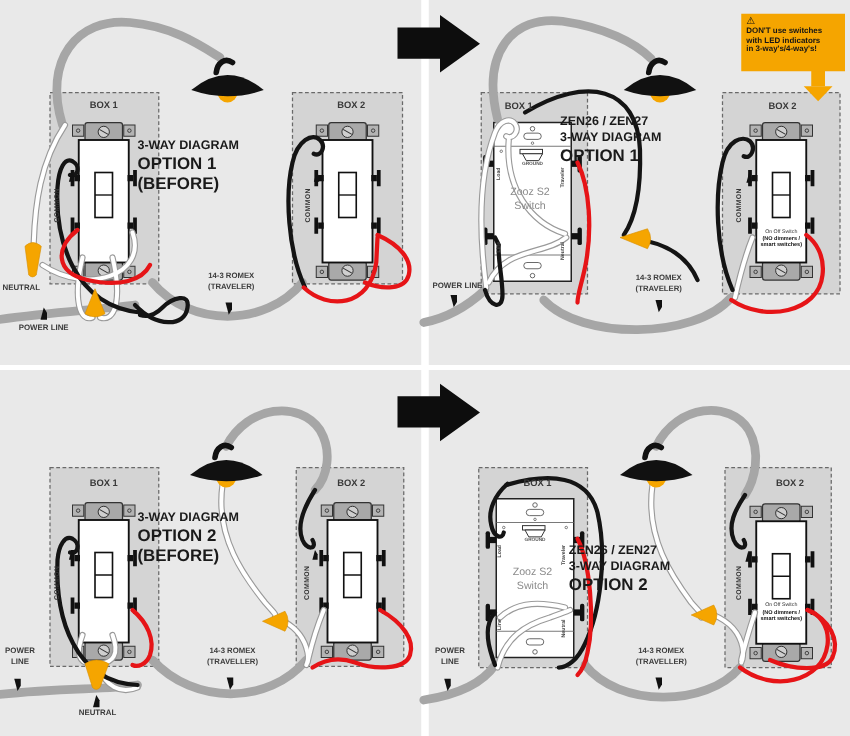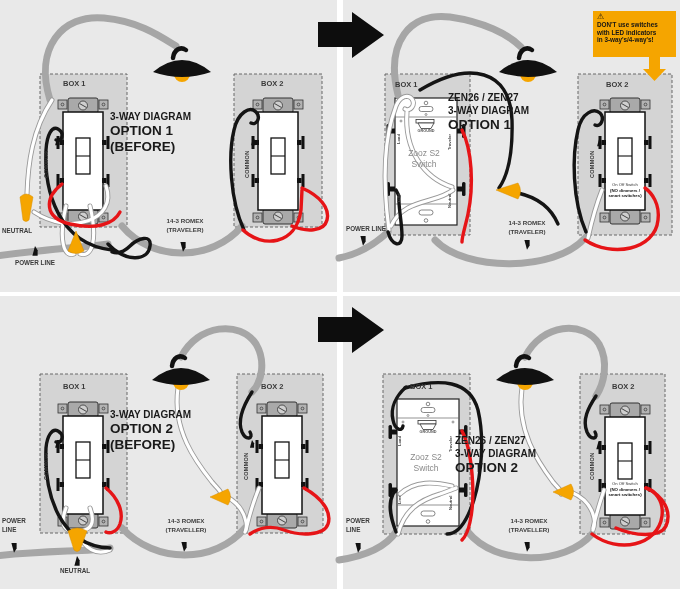--- a/index.html
+++ b/index.html
@@ -1,20 +1,20 @@
 <!DOCTYPE html>
 <html><head>
 <meta charset="utf-8">
 <style>
   html,body{margin:0;padding:0;background:#fff;}
   #stage{position:relative;width:680px;height:589px;background:#fff;overflow:hidden;
          font-family:"Liberation Sans",sans-serif;}
   #art{position:absolute;left:0;top:0;}
   .lbl{position:absolute;font-weight:700;color:#3a3a3a;white-space:nowrap;}
-  .ctr{}
+  .ctr{text-align:center;}
   .title{position:absolute;text-align:left;color:#1a1a1a;font-weight:700;}
   .t10{font-size:10px;line-height:13px;}
   .t13{font-size:13.5px;line-height:16px;}
   .vlbl{position:absolute;font-size:5.5px;font-weight:700;color:#333;white-space:nowrap;
         transform:rotate(-90deg);transform-origin:left bottom;letter-spacing:.3px;}
   .tlbl{position:absolute;font-size:4.2px;font-weight:700;color:#444;white-space:nowrap;
         transform:rotate(-90deg);transform-origin:left bottom;}
   .zooz{position:absolute;width:58px;text-align:center;color:#8a8a8a;font-size:8.5px;line-height:11px;}
   .ground{position:absolute;width:26px;text-align:center;color:#555;font-size:3.8px;font-weight:700;}
   .onoff{position:absolute;width:42px;text-align:center;color:#111;}

